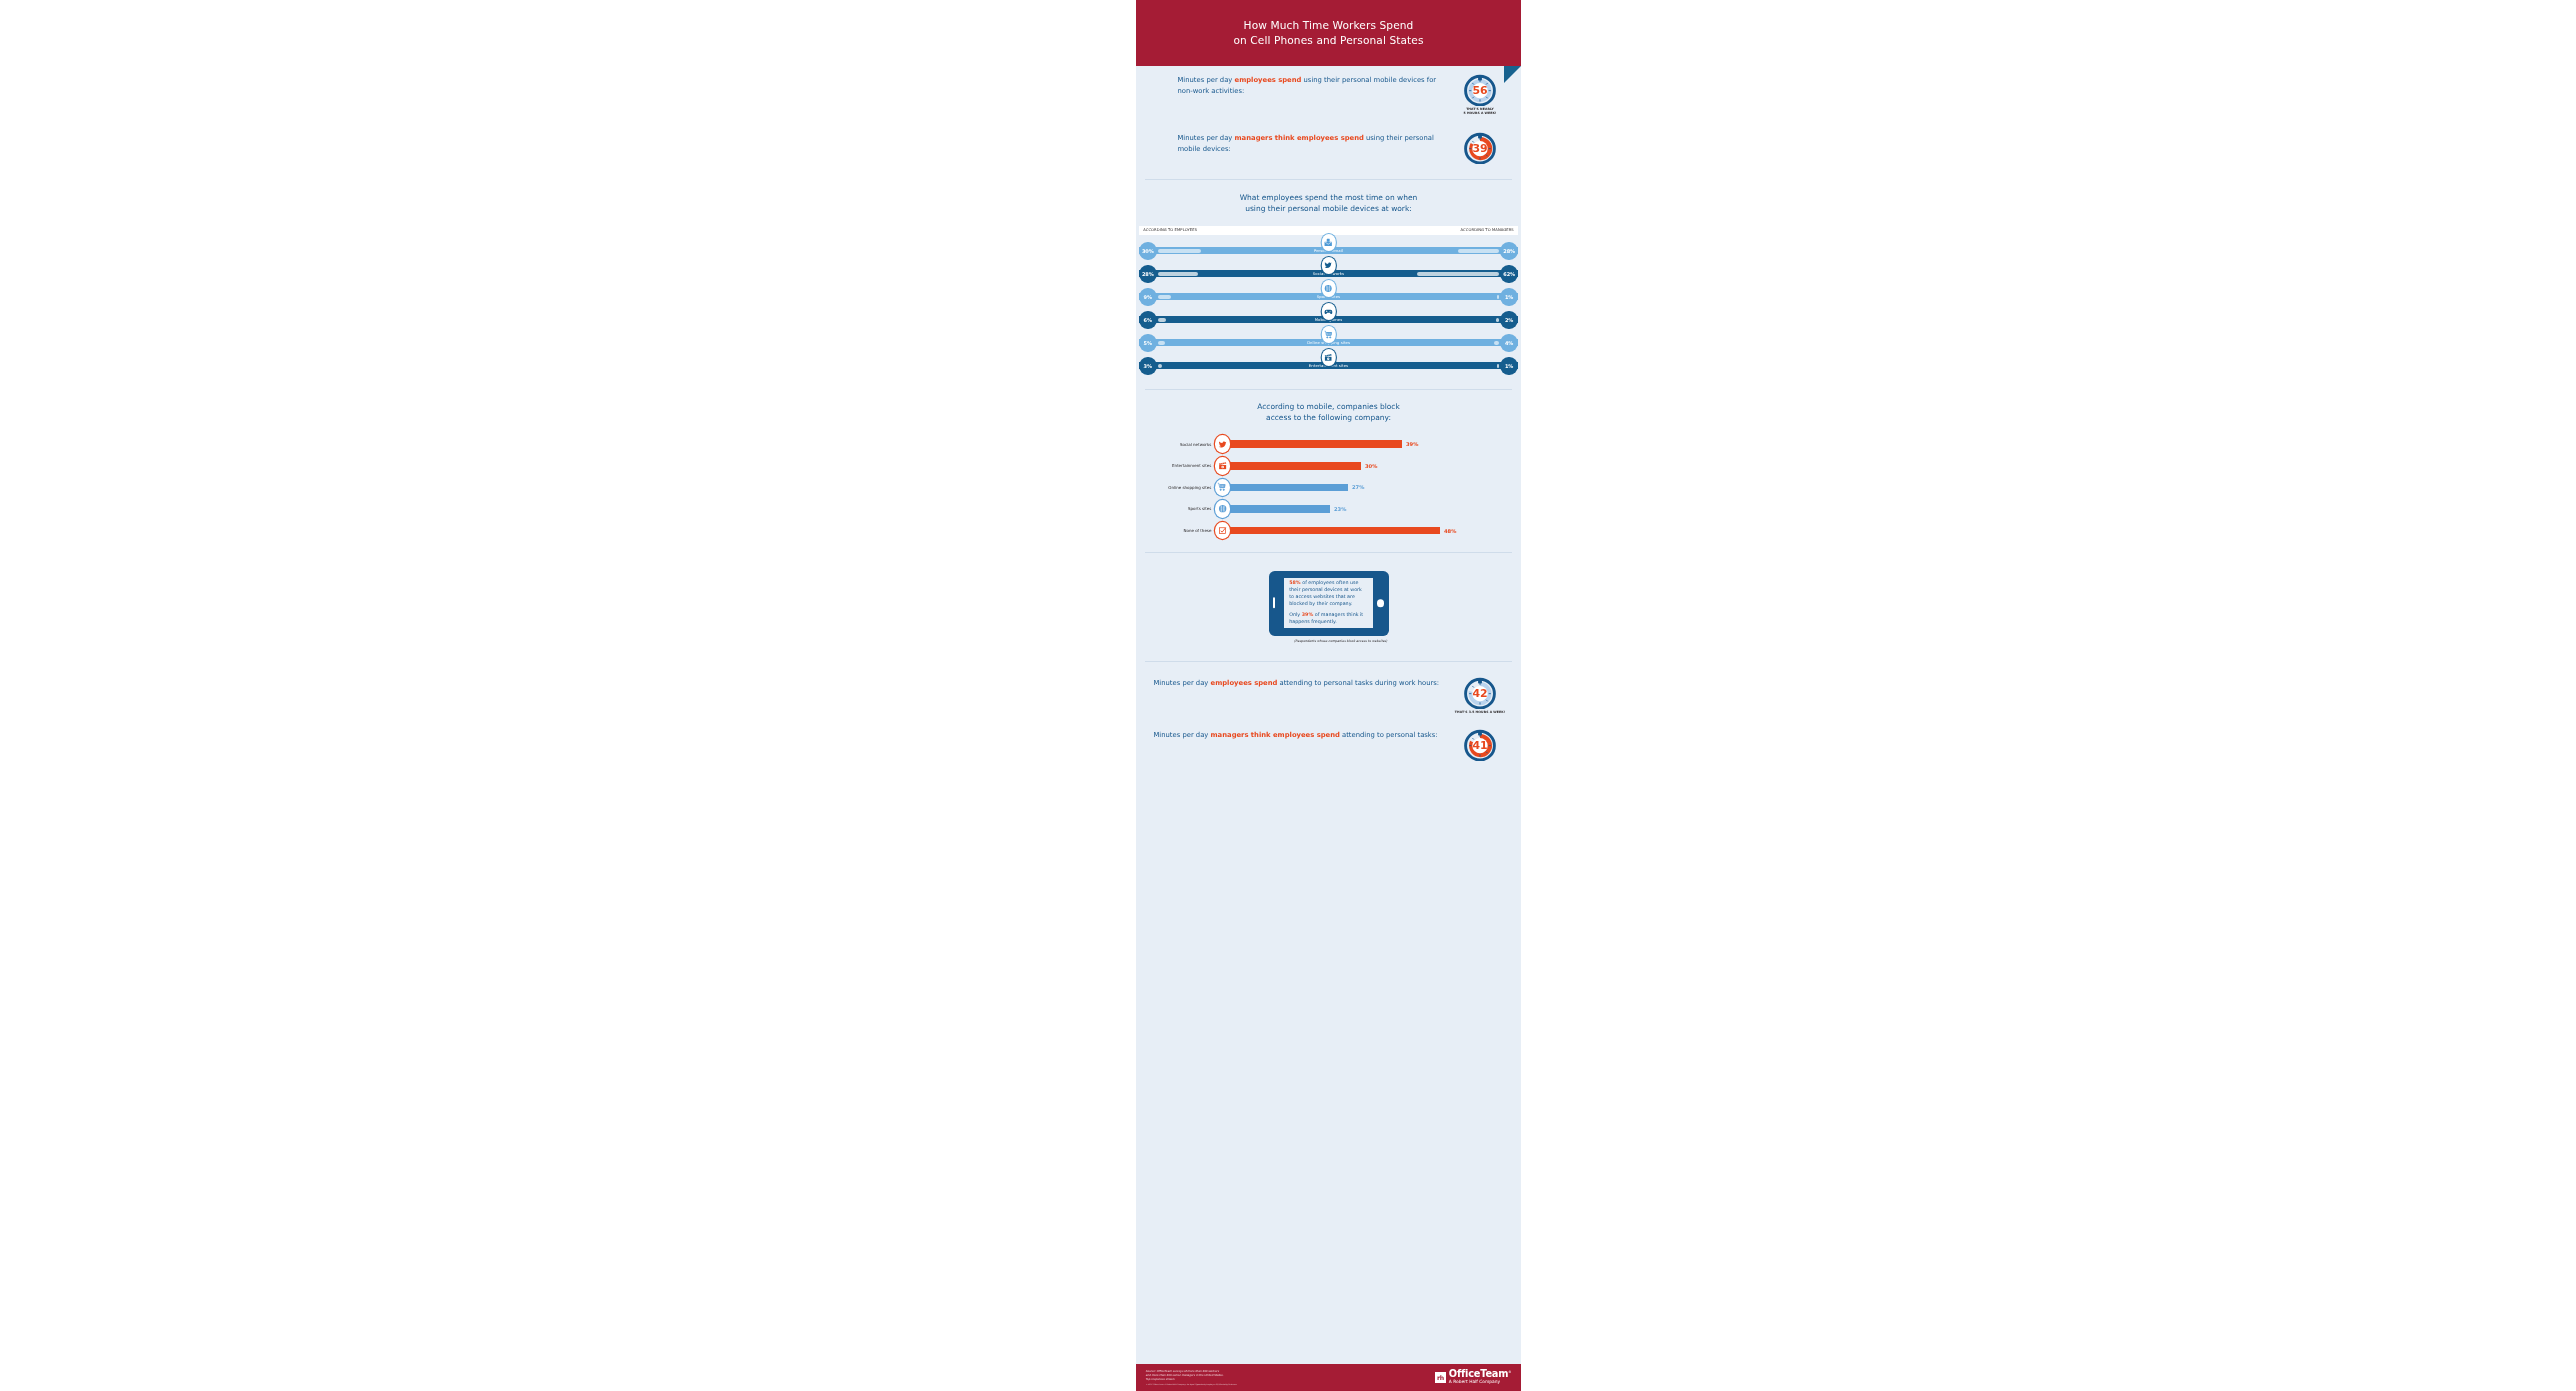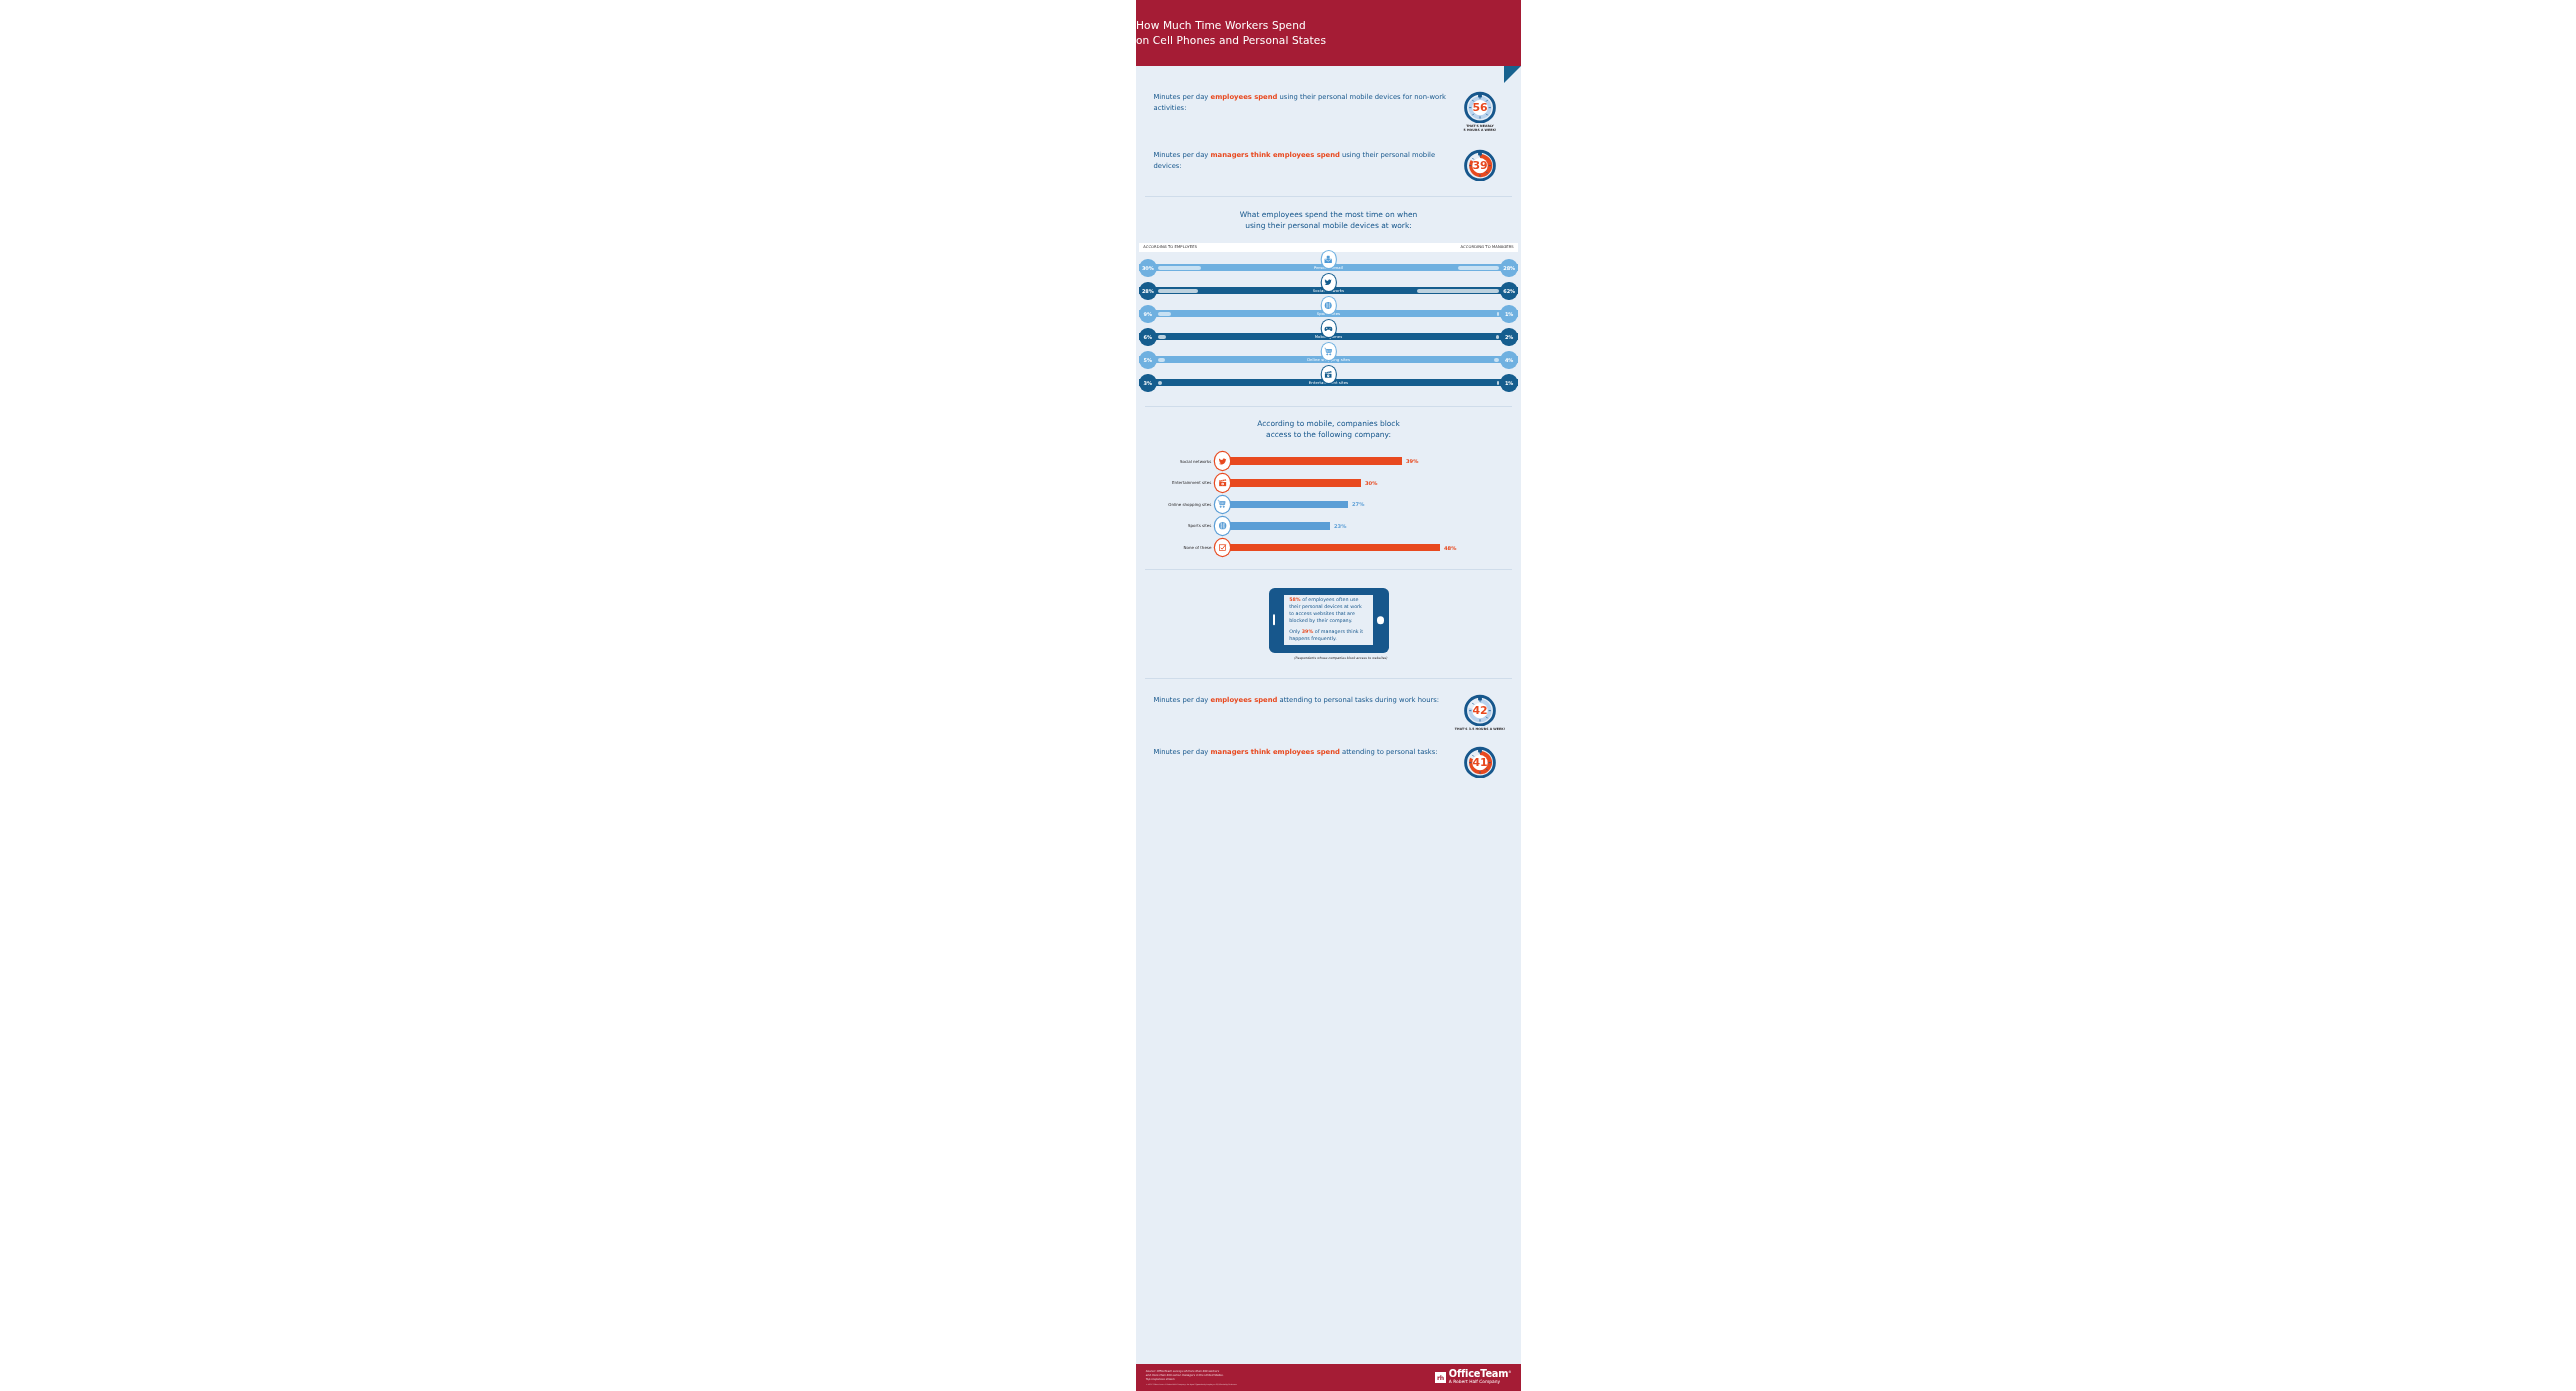--- a/index.html
+++ b/index.html
@@ -9,21 +9,21 @@
   .page { position:relative; width:2657px; height:1391px; background:#ffffff; }
 
   .column {
     position:absolute; left:1136px; top:0; width:385px; height:1391px;
     background:#e7eef6;
   }
 
   
   .header {
     position:relative; width:100%; height:66px; background:#a51c35;
-    display:flex; flex-direction:column; justify-content:center;
+    display:flex; flex-direction:column; align-items:center; justify-content:center;
     gap:1px;
   }
   .header .tline {
     color:#ffffff; font-family:"DejaVu Sans", sans-serif; font-size:10.6px;
     font-weight:400; letter-spacing:0.1px; white-space:nowrap; line-height:1.28;
   }
   .fold {
     position:absolute; right:0; bottom:-17.5px; width:17.5px; height:17.5px;
     background:#17628f;
     clip-path:polygon(0 0,100% 0,0 100%);
@@ -167,21 +167,21 @@
 
 <div class="page">
   <div class="column">
 
     <div class="header">
       <div class="tline">How Much Time Workers Spend</div>
       <div class="tline">on Cell Phones and Personal States</div>
       <div class="fold"></div>
     </div>
 
-    <div class="sec" style="padding-top:25px;">
+    <div class="sec" style="padding-top:8px;margin-left:24px;">
 
       <div class="statrow">
         <div class="stattext"><span>Minutes per day </span><span class="hl">employees spend</span><span> using their personal mobile devices for non-work activities:</span></div>
         <div class="dialwrap">
           <svg width="32" height="32" viewBox="0 0 100 100">
             <circle cx="50" cy="52" r="45" fill="none" stroke="#17578c" stroke-width="9"></circle>
             <path d="M50 52 m0 -36 a36 36 0 1 1 -8 .9 Z" fill="#b9d3ee"></path>
             <rect x="44" y="8" width="12" height="12" rx="2" fill="#17578c"></rect>
             <circle cx="50" cy="52" r="24" fill="#ffffff"></circle>
             <g stroke="#17578c" stroke-width="2.4">

